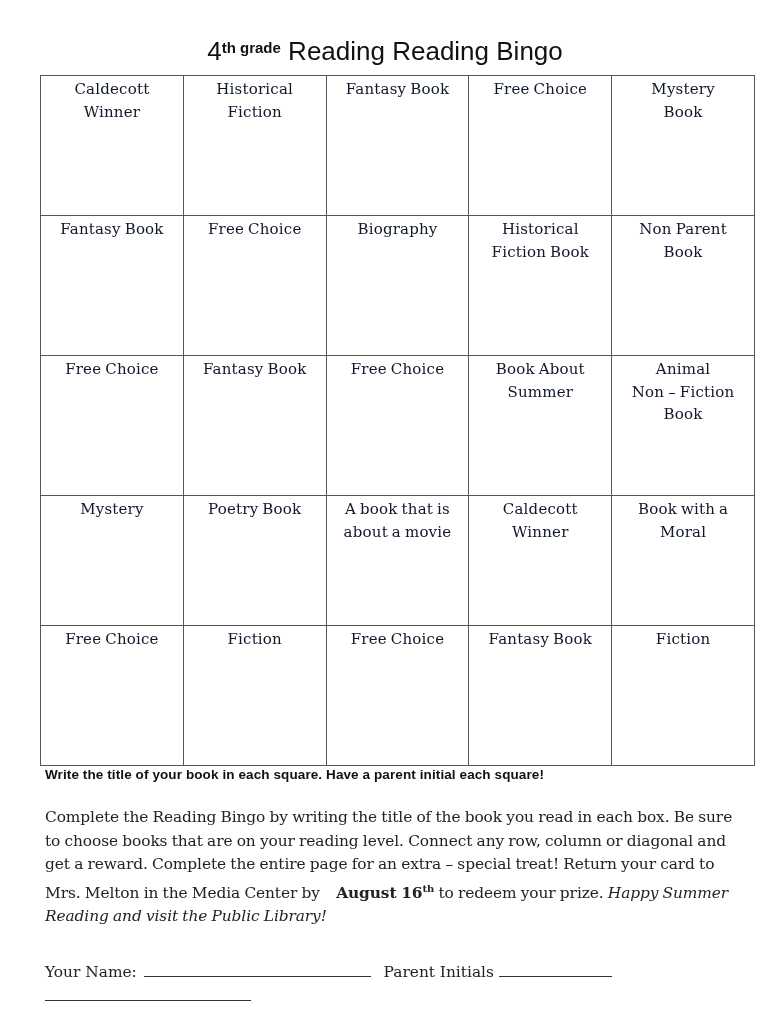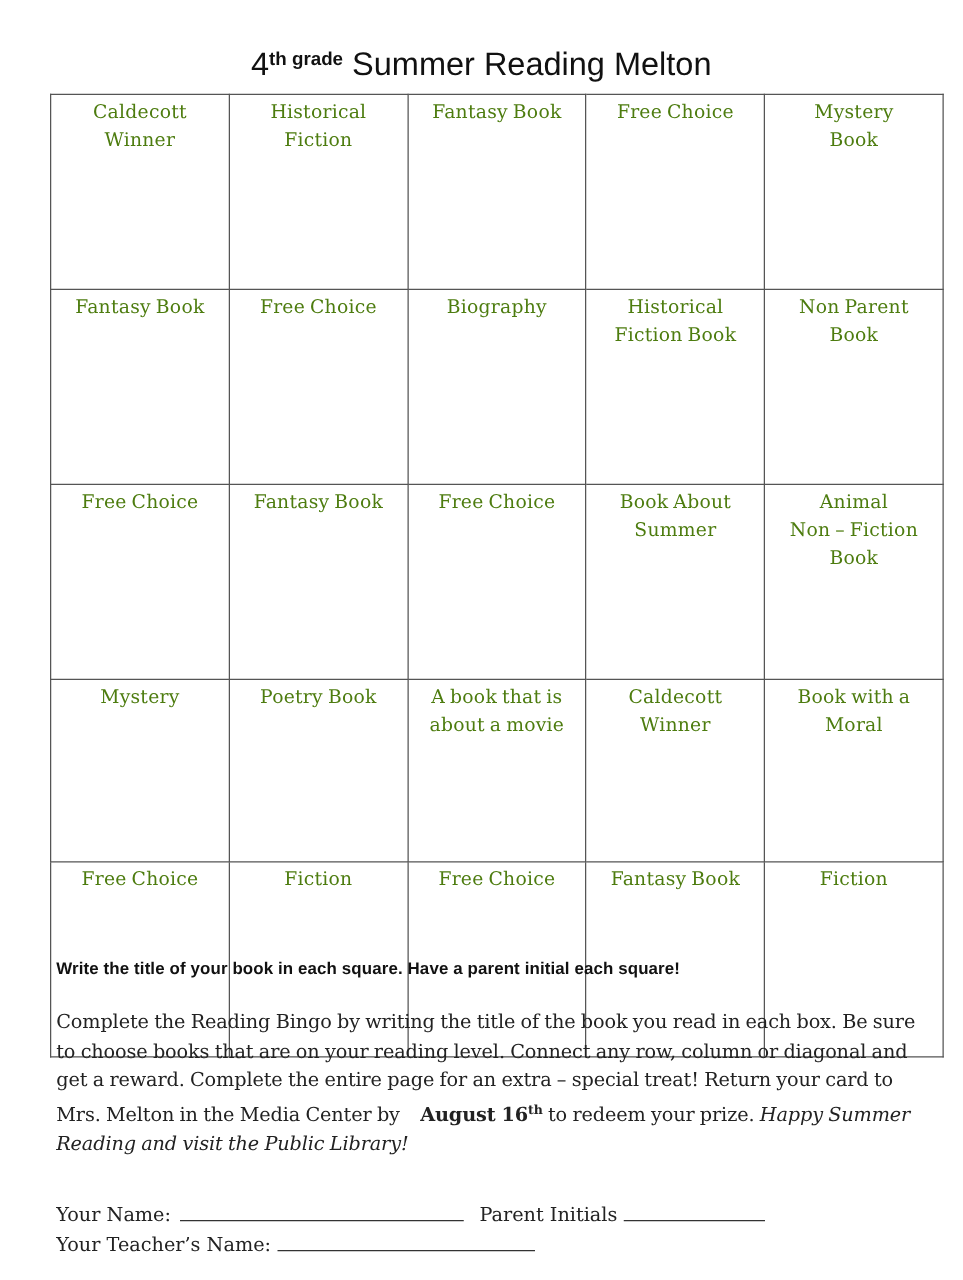--- a/index.html
+++ b/index.html
@@ -9,21 +9,21 @@
     font-family:"Liberation Sans", sans-serif; font-size:26px; line-height:34px; color:#111;
   }
   .title sup { font-size:15px; vertical-align:top; position:relative; top:-3px;font-weight:bold; }
   .grid {
     position:absolute; left:40px; top:75px; width:715px; height:688px;
     border-collapse:collapse; table-layout:fixed;
   }
   .grid td {
     border:1.5px solid #555; vertical-align:top; text-align:center;
     font-family:"DejaVu Serif", "Liberation Serif", serif; font-size:15px; line-height:22.5px;
-    padding:2px 4px 16px 4px; color:#4d7c0f; letter-spacing:0.2px; word-spacing:-1px;
+    padding:2px 4px 0 4px; color:#0f172a; letter-spacing:0.2px; word-spacing:-1px;
   }
   .grid tr.r1 td { height:137px; }
   .grid tr.r2 td { height:137px; }
   .grid tr.r3 td { height:137px; }
   .grid tr.r4 td { height:127px; }
   .grid tr.r5 td { height:137px; }
   .cell-label { white-space:pre-line; display:block; }
   .instr-bold {
     position:absolute; left:45px; top:765px;
     font-family:Liberation Sans, sans-serif; font-weight:bold; font-size:13.5px; line-height:20px;
@@ -40,21 +40,21 @@
   .form-row {
     position:absolute; left:45px;
     font-family:"DejaVu Serif", "Liberation Serif", serif; font-size:15.4px; line-height:22px; color:#222;
     white-space:nowrap;
   }
   .blank { display:inline-block; border-bottom:1px solid #333; height:16px; vertical-align:baseline; }
 </style>
 </head>
 <body>
 
-<div class="title"><span>4</span><sup>th grade</sup><span> Summer Reading Melton</span></div>
+<div class="title"><span>4</span><sup>th grade</sup><span> Reading Reading Bingo</span></div>
 
 <table class="grid">
   <tbody>
       <tr class="r1">
     <td>
           <span class="cell-label">Caldecott
 Winner</span>
         </td>
     <td>
           <span class="cell-label">Historical
@@ -152,14 +152,14 @@
 
 <div class="instr-bold">Write the title of your book in each square. Have a parent initial each square!</div>
 
 <div class="para"><span>Complete the Reading Bingo by writing the title of the book you read in each box.  Be sure to choose books that are on your reading level. Connect any row, column or diagonal and get a reward.  Complete the entire page for an extra – special treat! Return your card to Mrs. Melton in the Media Center by </span><b>August 16</b><sup>th</sup><span> to redeem your prize. </span><i>Happy Summer Reading and visit the Public Library!</i></div>
 
 <div class="form-row" style="top:960px;">
   <span>Your Name: </span><span class="blank" style="width:227px; margin-left:2px;"></span>
   <span style="margin-left:8px;">Parent Initials </span><span class="blank" style="width:113px;"></span>
 </div>
 <div class="form-row" style="top:984px;">
-  <span>Your Teacher’s Name: </span><span class="blank" style="width:206px;"></span>
+  <span class="blank" style="width:206px;"></span>
 </div>
 
 </body></html>

